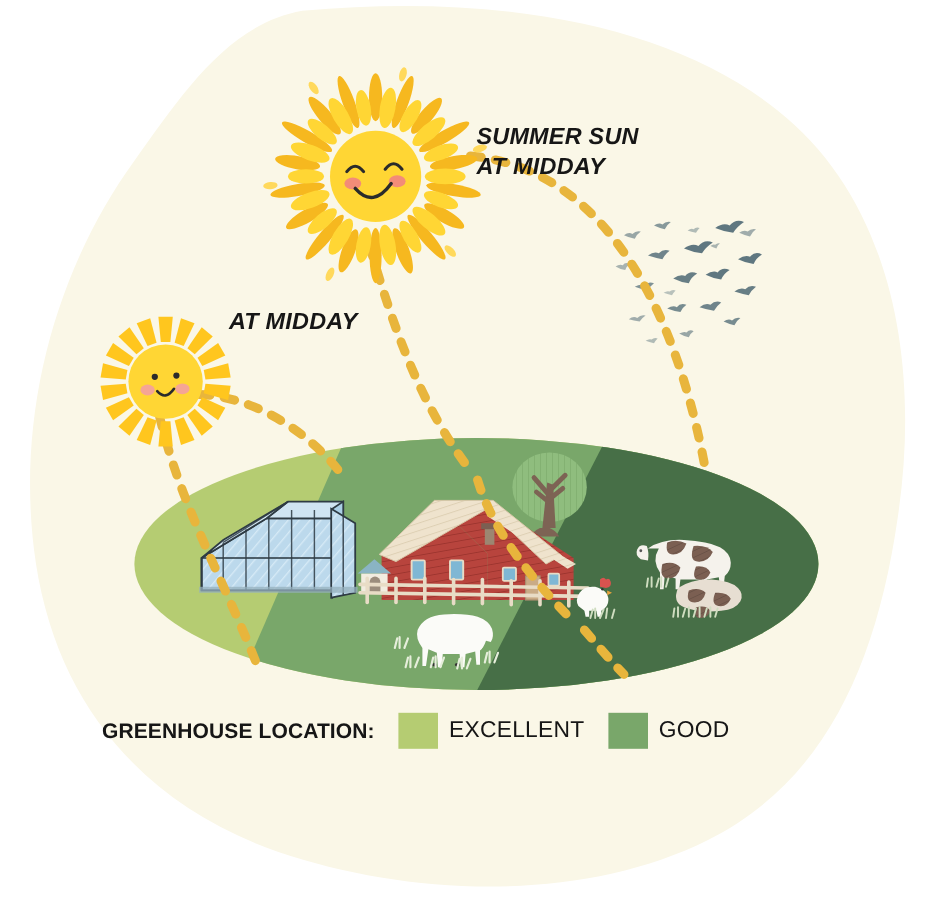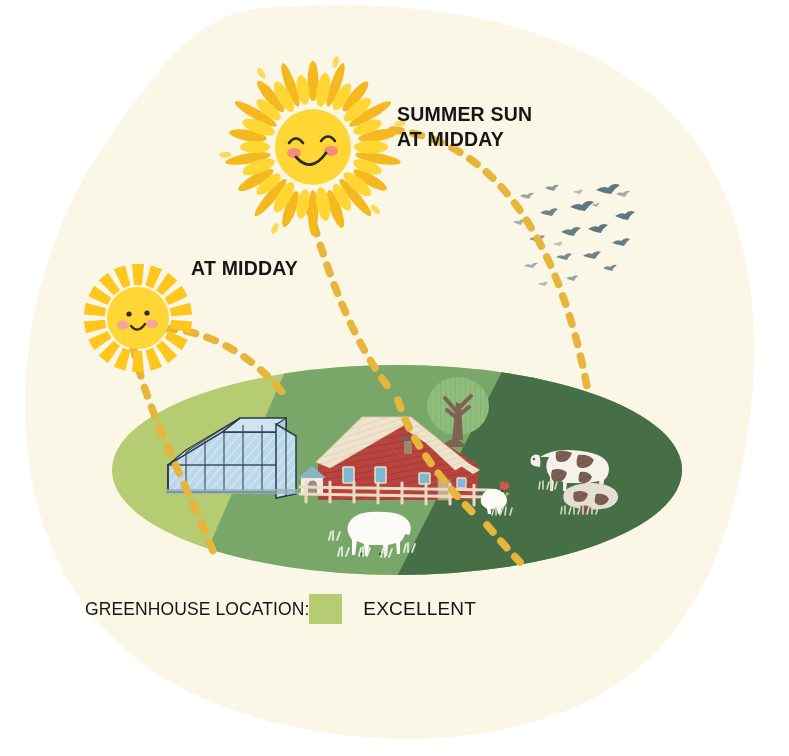--- a/index.html
+++ b/index.html
@@ -11,32 +11,33 @@
   #stage{position:absolute;left:0;top:0;width:789px;height:756px;}
   svg.layer{position:absolute;left:0;top:0;width:789px;height:756px;}
   .label{
     position:absolute;
     font-weight:bold;
     color:#161616;
     font-size:19.5px;
     letter-spacing:0.2px;
     line-height:1.28;
     white-space:pre;
+    font-style:italic;
   }
   #summer-label{left:397px;top:102px;text-align:left;}
   #winter-label{left:150px;top:231px;text-align:right;width:148px;}
   #legend{
     position:absolute;left:85px;top:592px;
     display:flex;align-items:center;height:34px;
   }
   #legend .legend-title{
-    font-weight:normal;font-size:17.5px;color:#161616;
-    letter-spacing:0.1px;white-space:nowrap;
+    font-weight:bold;font-size:17.5px;color:#161616;
+    letter-spacing:0.1px;margin-right:20px;white-space:nowrap;
   }
-  #legend .legend-item{display:flex;align-items:center;margin-right:20px;gap:12px;}
+  #legend .legend-item{display:flex;align-items:center;margin-right:20px;}
   #legend .swatch{width:33px;height:30px;margin-right:9px;display:block;}
   #legend .legend-text{font-size:19px;color:#161616;letter-spacing:0.2px;white-space:nowrap;}
 </style>
 </head>
 <body>
 
 <div id="stage">
 
   <svg class="layer" viewBox="0 0 789 756">
     <defs>
@@ -332,16 +333,20 @@
   <div class="label" id="winter-label"><br><span>AT MIDDAY</span></div>
 
   <div id="legend">
     <span class="legend-title">GREENHOUSE LOCATION:</span>
 
     <span class="legend-item">
       <span class="swatch" style="background:#b5cc72"></span>
       <span class="legend-text">EXCELLENT</span>
     </span>
 
+    <span class="legend-item">
+      <span class="swatch" style="background:#79a76a"></span>
+      <span class="legend-text">GOOD</span>
+    </span>
 
   </div>
 
 </div>
 
 </body></html>

